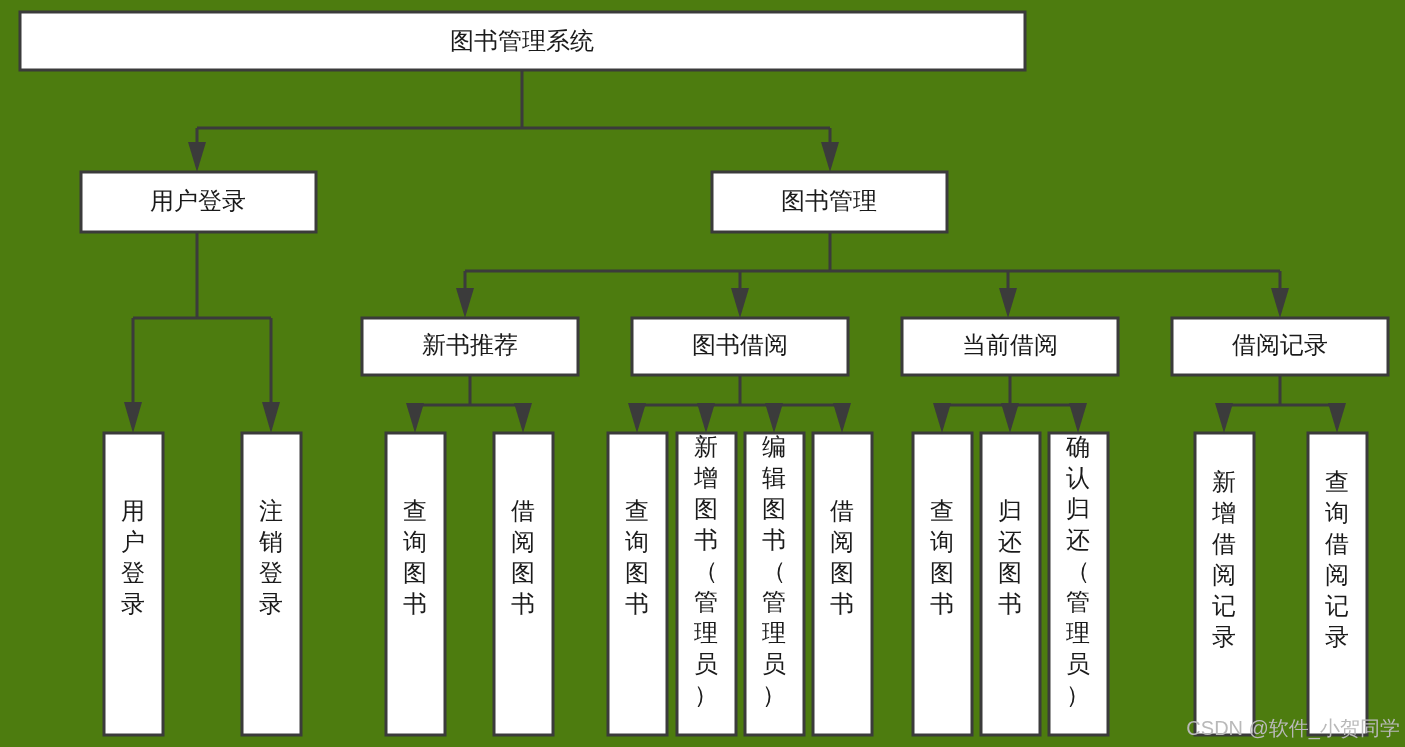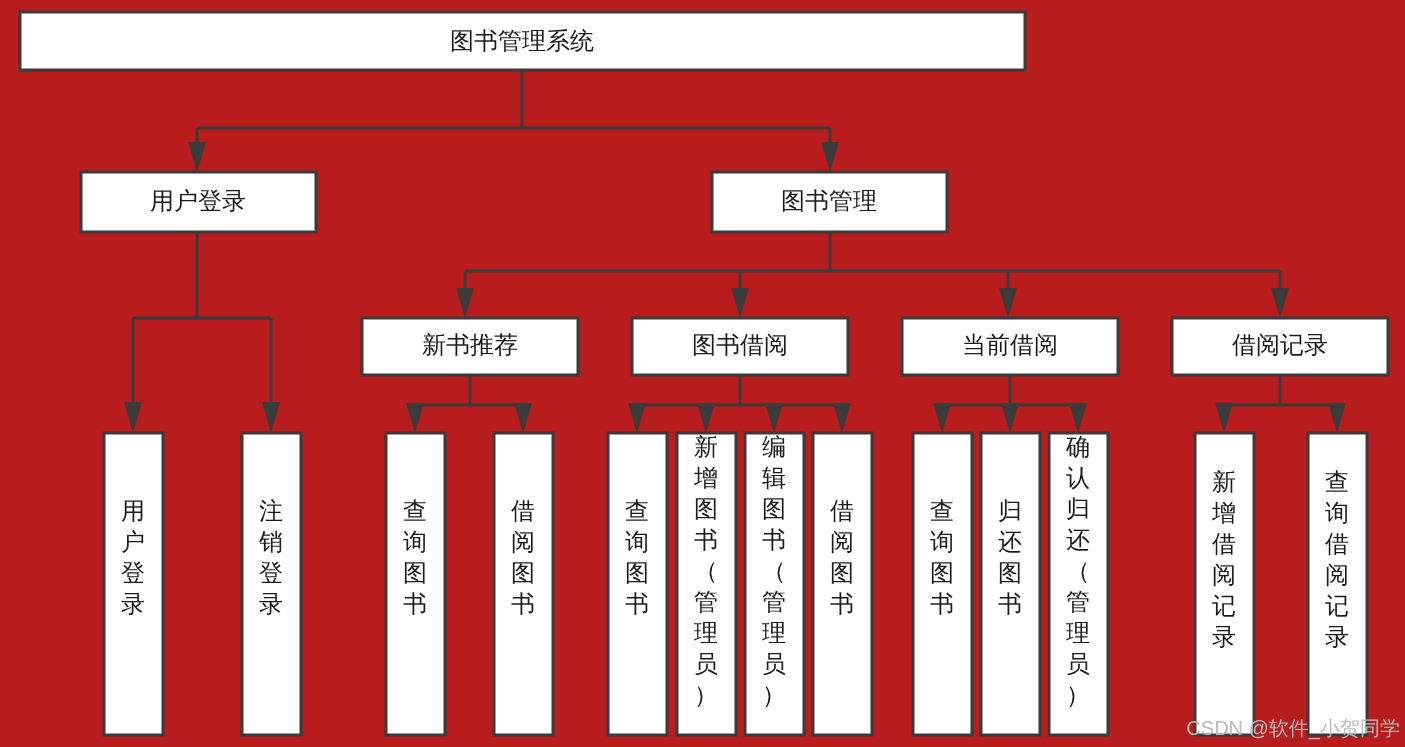--- a/index.html
+++ b/index.html
@@ -8,21 +8,21 @@
     padding: 0;
     background: #ffffff;
   }
   body {
     font-family: "Liberation Sans", "DejaVu Sans", sans-serif;
   }
   #diagram-root {
     position: relative;
     width: 1405px;
     height: 747px;
-    background: #b91c1c;
+    background: #4d7c0f;
     overflow: hidden;
   }
   svg.diagram-canvas {
     position: absolute;
     left: 0;
     top: 0;
     width: 1405px;
     height: 747px;
     display: block;
   }

